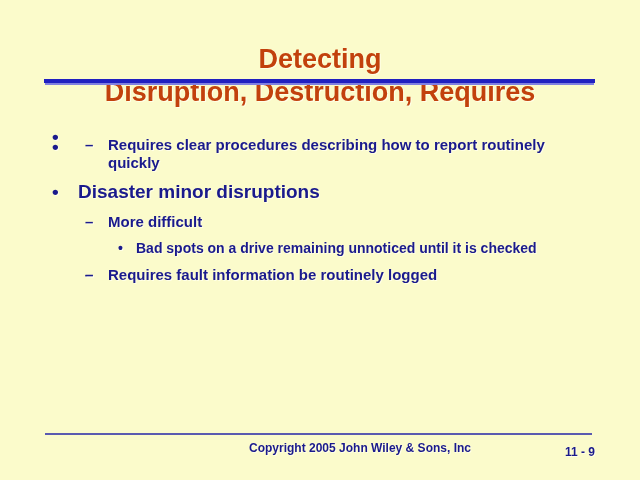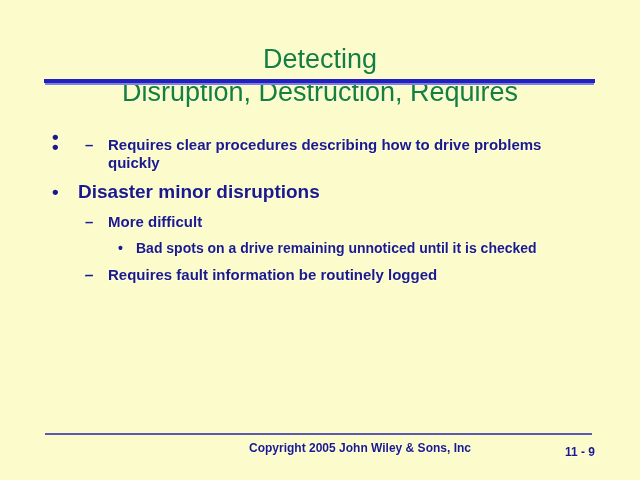--- a/index.html
+++ b/index.html
@@ -20,22 +20,22 @@
 
   
   #title-block {
     position: absolute;
     left: 0;
     top: 46px;
     width: 640px;
     text-align: center;
   }
   .title-line {
-    color: #15803d;
-    font-weight: normal;
+    color: #c2410c;
+    font-weight: bold;
     letter-spacing: 0px;
     line-height: 1.0;
     white-space: nowrap;
     text-shadow: 1px 1px 0 #ffffe8;
   }
   #title-line-1 {
     font-size: 27px;
     margin: 0 0 2px 0;
   }
   #title-line-2 {
@@ -164,21 +164,21 @@
     <div class="bullet lvl1">
       <span class="marker">•</span>
     </div>
 
     <div class="bullet lvl1">
       <span class="marker">•</span>
     </div>
 
     <div class="bullet lvl2">
       <span class="marker">–</span>
-      <span class="txt">Requires clear procedures describing how to drive problems  quickly</span>
+      <span class="txt">Requires clear procedures describing how to report routinely  quickly</span>
     </div>
 
     <div class="bullet lvl1">
       <span class="marker">•</span>
       <span class="txt">Disaster minor disruptions</span>
     </div>
 
     <div class="bullet lvl2">
       <span class="marker">–</span>
       <span class="txt">More difficult</span>

